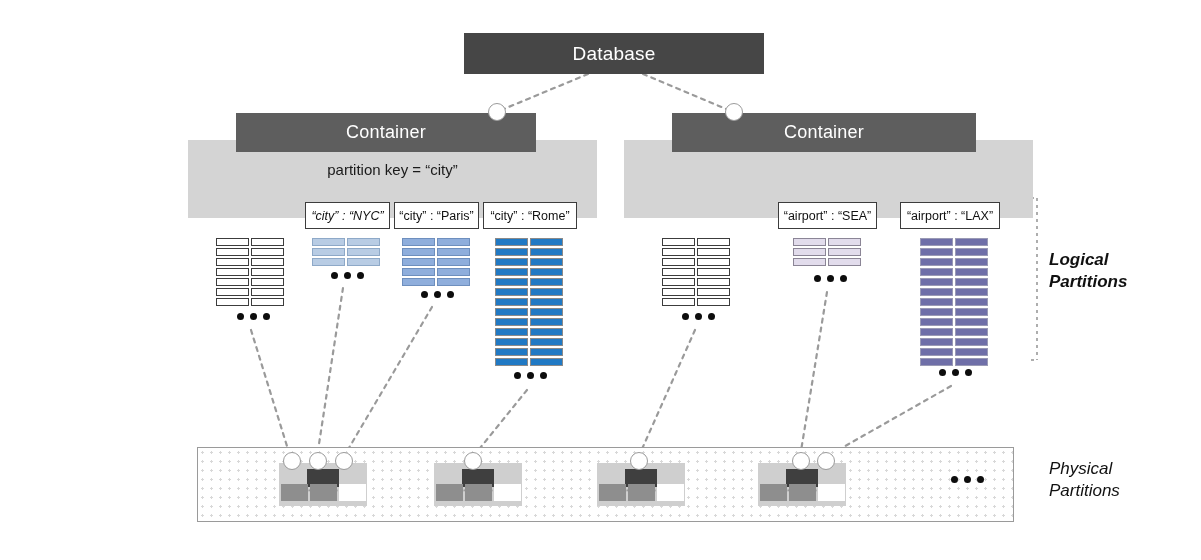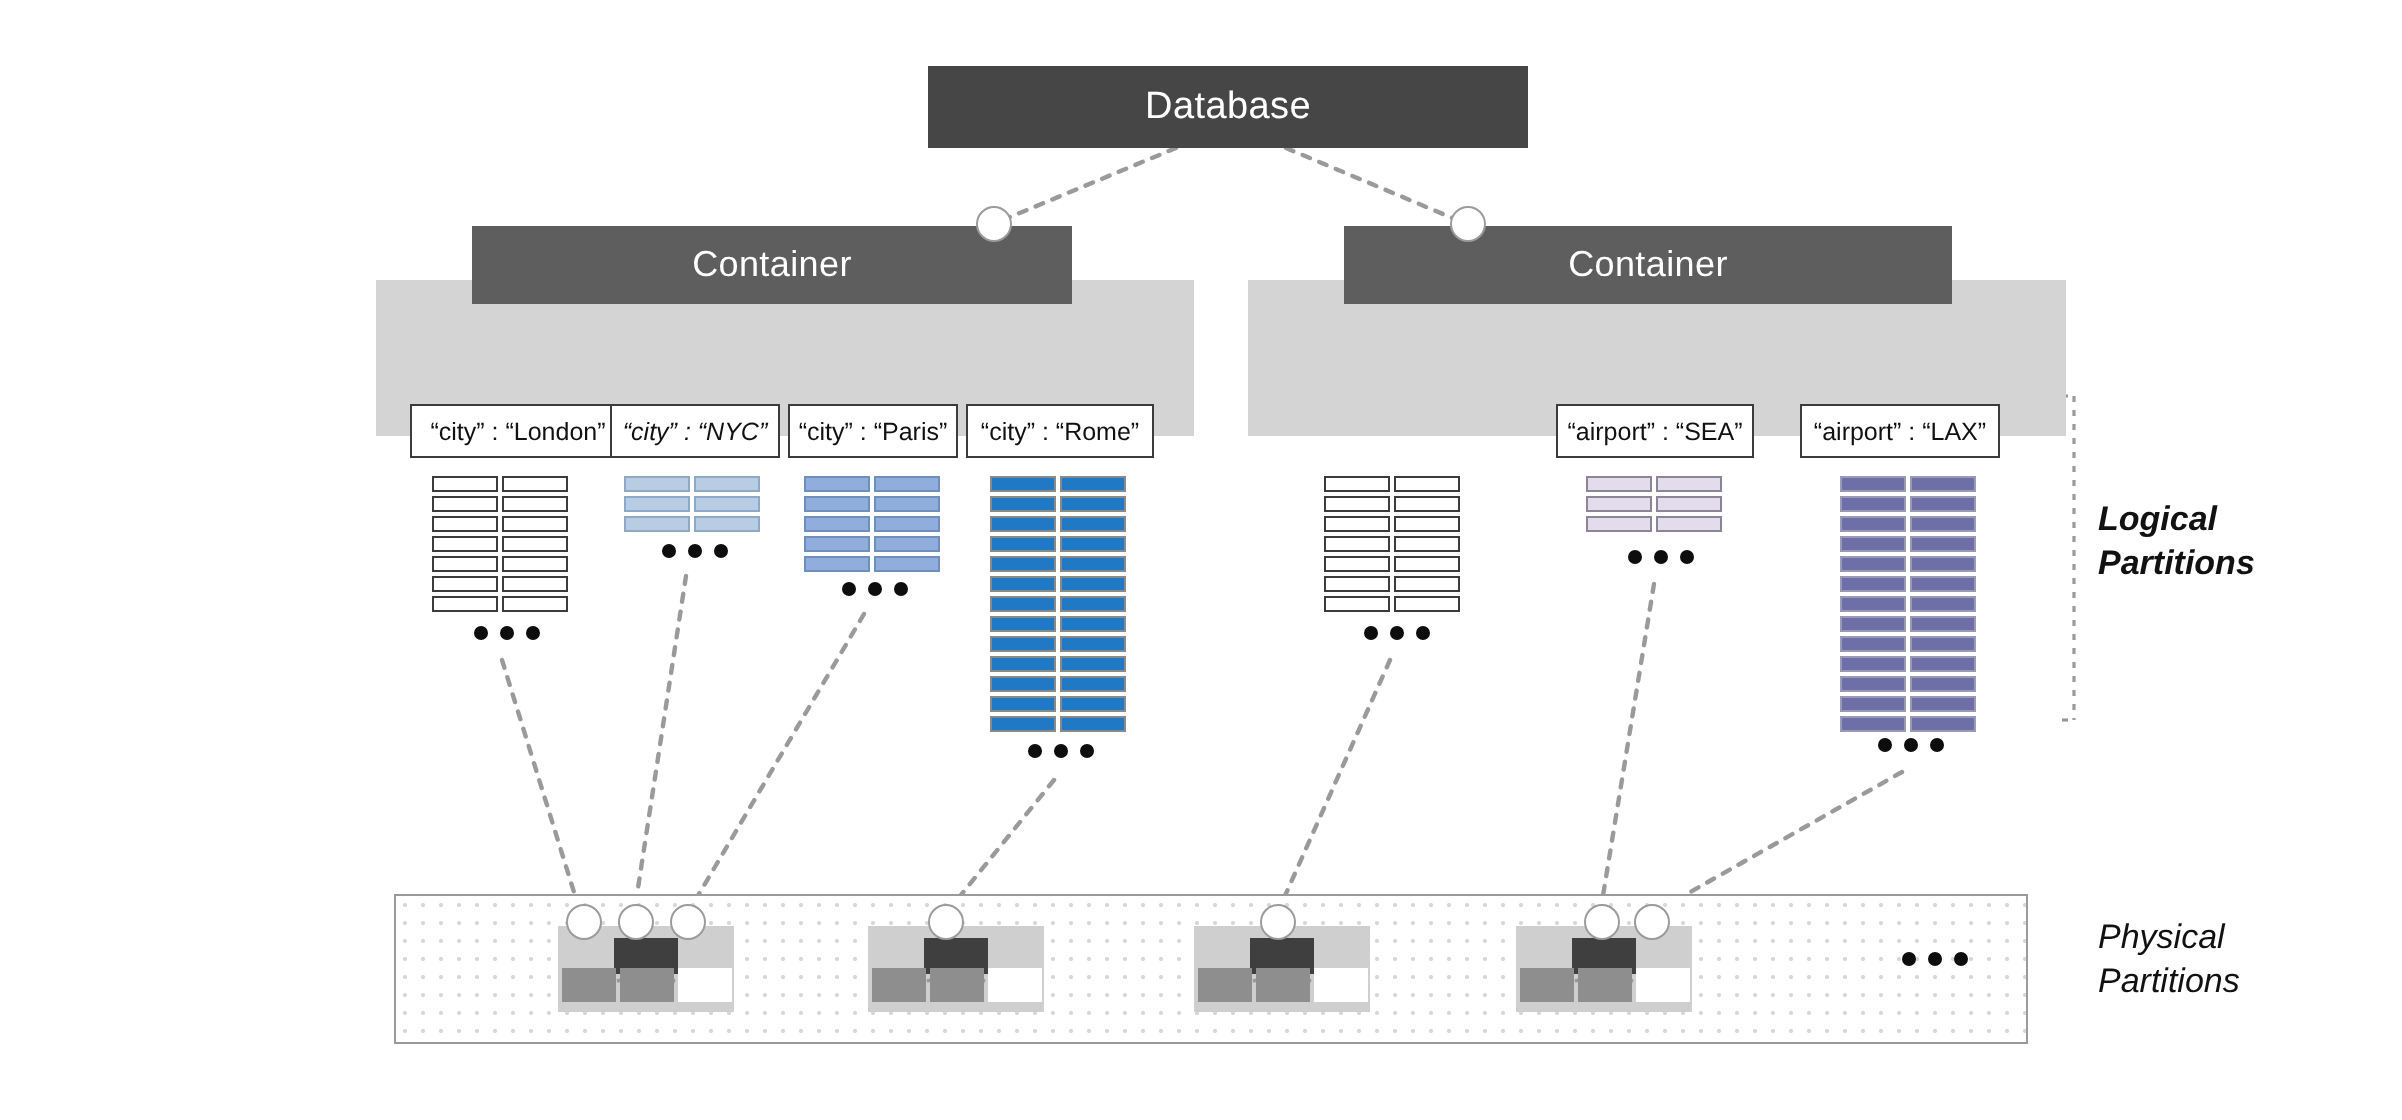--- a/index.html
+++ b/index.html
@@ -81,25 +81,25 @@
   </svg>
 
   <div class="dbbox" style="left:424px;top:33px;width:300px;height:41px;">
     <span>Database</span>
   </div>
 
   <div class="graypanel" style="left:148px;top:140px;width:409px;height:78px;"></div>
   <div class="containerbox" style="left:196px;top:113px;width:300px;height:39px;">
     <span>Container</span>
   </div>
+  <div class="pklabel" style="left:148px;top:161px;width:409px;">
+    <span>partition key = “city”</span>
+  </div>
   <div class="knob" style="left:448px;top:103px;width:16px;height:16px;"></div>
 
-  <div class="keybox" style="left:165px;top:202px;width:106px;height:25px;">
-    <span>“city” : “London”</span>
-  </div>
   <div class="keybox" style="left:265px;top:202px;width:83px;height:25px;font-style:italic;">
     <span>“city” : “NYC”</span>
   </div>
   <div class="keybox" style="left:354px;top:202px;width:83px;height:25px;">
     <span>“city” : “Paris”</span>
   </div>
   <div class="keybox" style="left:443px;top:202px;width:92px;height:25px;">
     <span>“city” : “Rome”</span>
   </div>
 

